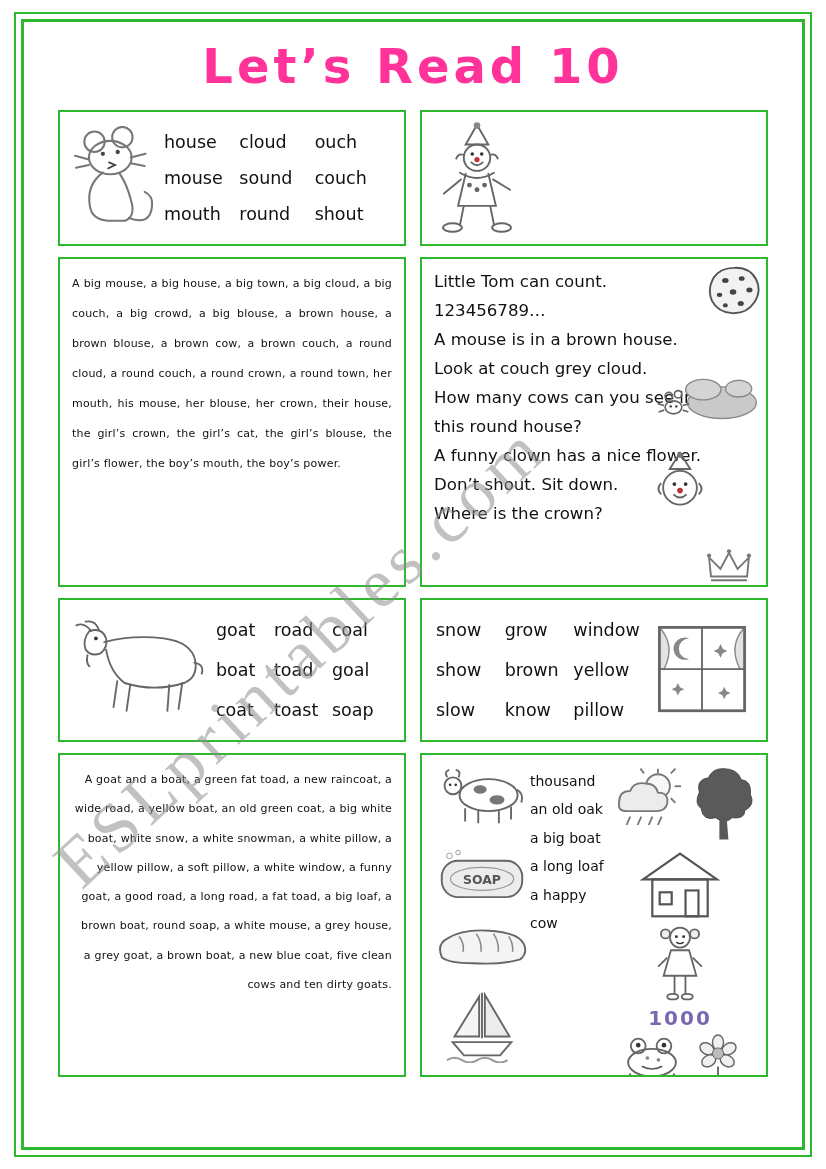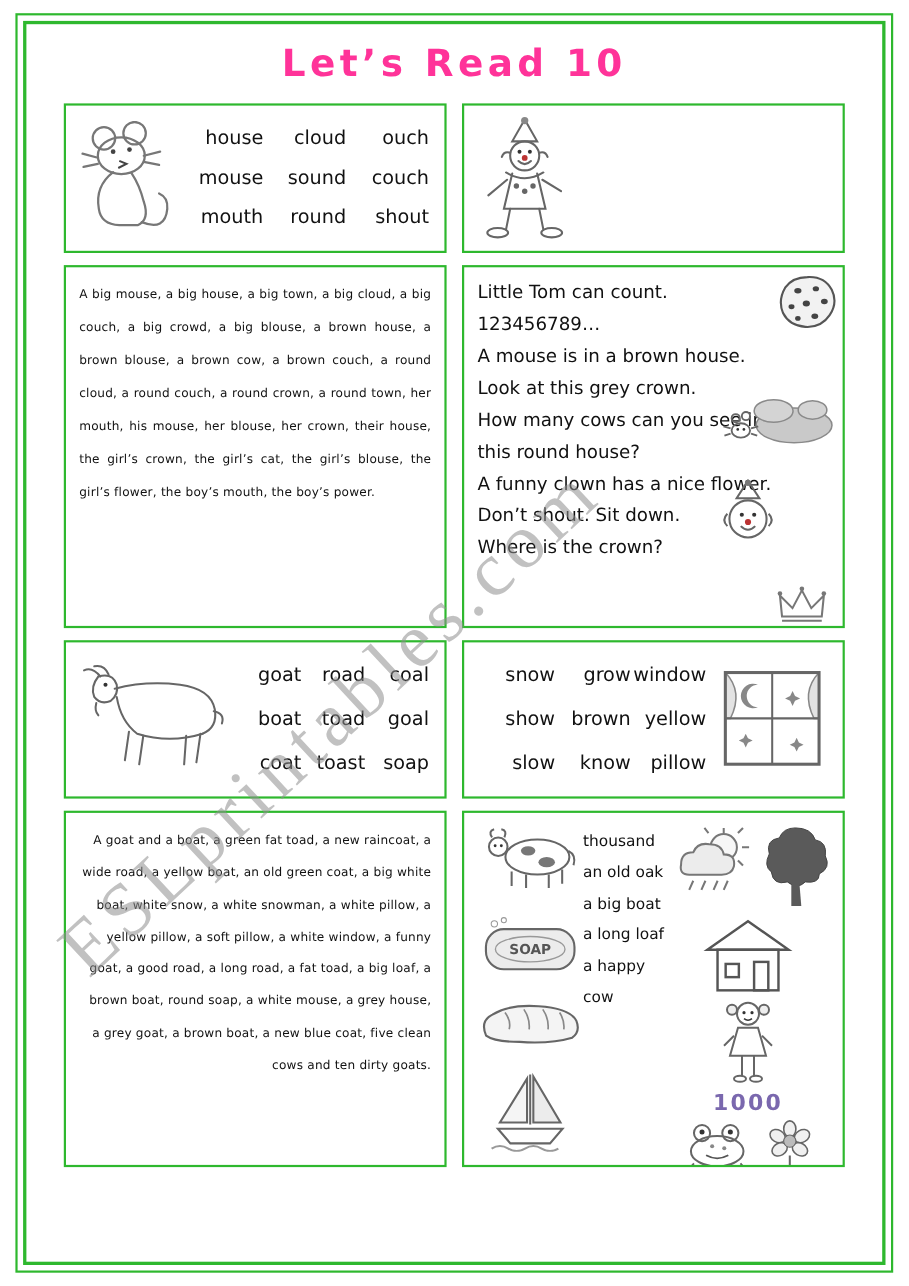--- a/index.html
+++ b/index.html
@@ -1,30 +1,30 @@
 <!DOCTYPE html>
 <html><head>
 <meta charset="utf-8">
 <style>
   html,body { margin:0; padding:0; background:#ffffff; }
   body { font-family:"DejaVu Sans", sans-serif; color:#111; }
   .page { width:826px; height:1169px; box-sizing:border-box; padding:12px 14px; background:#fff; }
   .frame-outer { height:100%; box-sizing:border-box; border:2px solid #2eb82e; padding:5px; }
   .frame-inner { height:100%; box-sizing:border-box; border:3px solid #2eb82e; position:relative; overflow:hidden; padding:4px 34px 10px; }
 
-  .title { text-align:center; color:#ff3399; font-size:34px; font-weight:bold; margin:12px 0 16px; letter-spacing:4px; }
+  .title { text-align:center; color:#ff3399; font-size:48px; font-weight:bold; margin:12px 0 16px; letter-spacing:4px; }
 
   .boxgrid { display:grid; grid-template-columns:1fr 1fr; grid-template-rows:136px 330px 144px 324px; gap:11px 14px; }
   .box { border:2px solid #2eb82e; box-sizing:border-box; padding:8px 12px; overflow:hidden; position:relative; background:#fff; }
 
   .wordbox { display:flex; align-items:center; gap:6px; }
   .clip { flex:0 0 auto; display:block; }
   .clip svg { display:block; }
   .wordgrid { flex:1 1 auto; display:grid; grid-template-columns:repeat(3,1fr); align-content:space-between; height:100%; padding:12px 2px; box-sizing:border-box; font-size:17.5px; }
-  .wordgrid .w { text-align:right; white-space:nowrap; }
+  .wordgrid .w { text-align:left; white-space:nowrap; }
 
   .ptext { font-size:11px; line-height:30px; margin:2px 0; text-align:justify; letter-spacing:.2px; }
   .center-p .ptext { text-align:right; line-height:29.3px; }
 
   .lines { font-size:16.6px; line-height:29px; padding-right:48px; }
   .ln { min-height:29px; }
 
   .abs { position:absolute; }
   .pos-cookie { top:6px; right:4px; }
   .pos-cloudmouse { top:112px; right:6px; }
@@ -165,21 +165,21 @@
               <path d="M9 31 L7 11 L19 23 L28 6 L37 23 L49 11 L47 31 Z" fill="none" stroke="#777" stroke-width="2"></path>
               <circle cx="7" cy="9" r="2.2" fill="#777"></circle>
                 <circle cx="28" cy="4.5" r="2.2" fill="#777"></circle>
                 <circle cx="49" cy="9" r="2.2" fill="#777"></circle>
               <line x1="9" y1="35" x2="47" y2="35" stroke="#777" stroke-width="2"></line>
             </svg>
           </span>
           <div class="lines">
             <div class="ln">Little Tom can count. 123456789…</div>
             <div class="ln">A mouse is in a brown house.</div>
-            <div class="ln">Look at this grey crown.</div>
+            <div class="ln">Look at couch grey cloud.</div>
             <div class="ln">How many cows can you see in this round house?</div>
             <div class="ln">A funny clown has a nice flower.</div>
             <div class="ln">Don’t shout. Sit down.</div>
             <div class="ln">Where is the crown?</div>
           </div>
         </section>
 
         <section class="box wordbox">
           <span class="clip">
             <svg width="136" height="104" viewBox="0 0 145 112">

